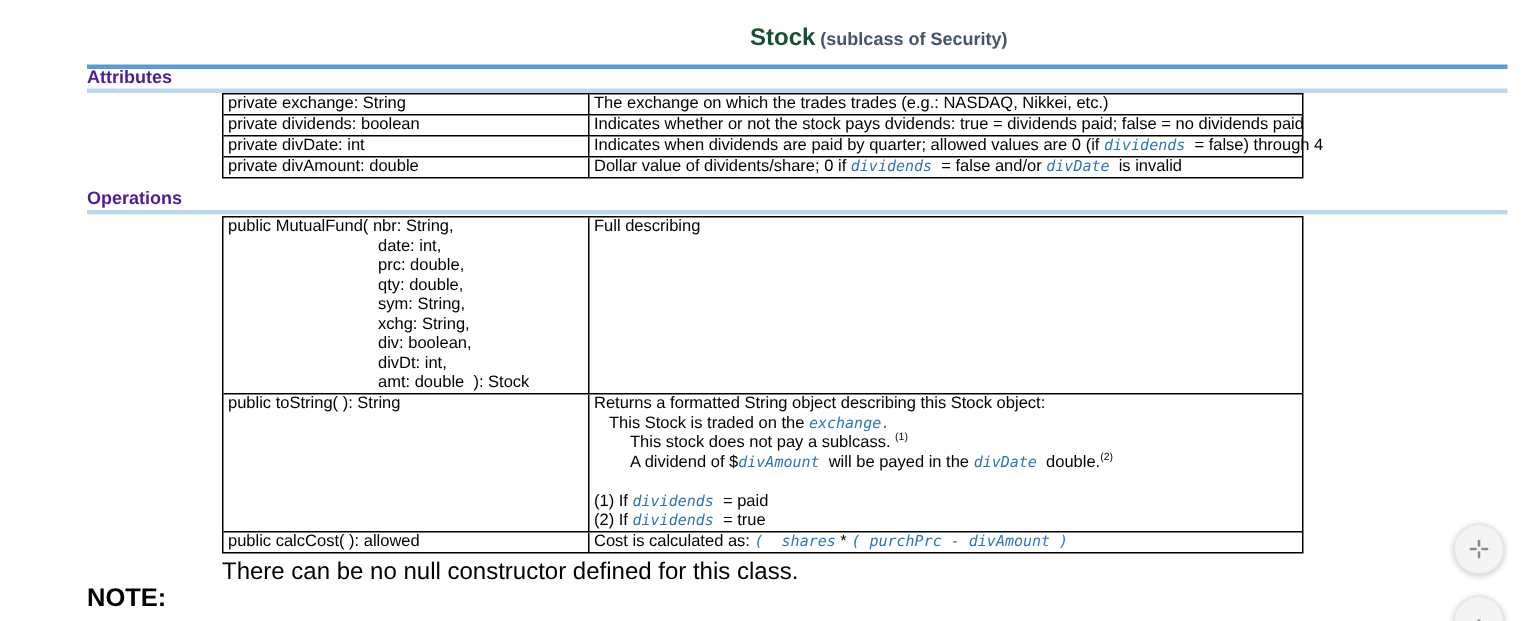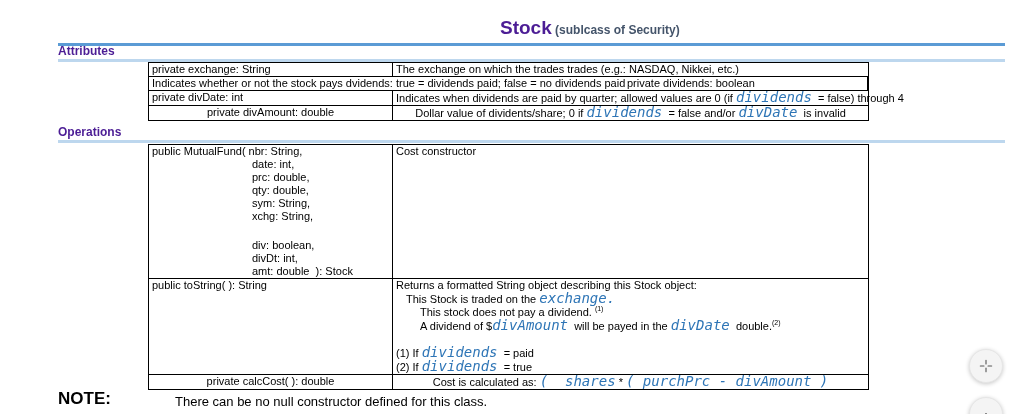--- a/index.html
+++ b/index.html
@@ -1,43 +1,43 @@
 <!DOCTYPE html>
 <html><head>
 <meta charset="utf-8">
 <style>
   html,body{margin:0;padding:0;background:#ffffff;}
   .page{
     position:relative;width:1024px;height:414px;overflow:hidden;
     background:#fff;font-family:"Liberation Sans",sans-serif;color:#000;
   }
   .title-block{position:absolute;left:500px;top:17px;white-space:pre;}
-  .title-main{font-size:19px;font-weight:bold;color:#4c1d95;}
+  .title-main{font-size:16px;font-weight:bold;color:#14532d;}
   .title-sub{font-size:12px;font-weight:bold;color:#44546A;}
   .rule{position:absolute;left:58px;width:947px;height:3px;}
   .rule-accent{background:var(--accent,#5B9BD5);}
   .rule-light{background:var(--light,#BDD7EE);}
   .sec-heading{position:absolute;left:58px;font-size:12px;font-weight:bold;color:#4c1d95;}
   .dtable{
     position:absolute;left:148px;width:721px;border:1px solid #000;
     background:#fff;box-sizing:border-box;
   }
   .trow{display:flex;border-bottom:1px solid #000;}
-  .trow:last-child{border-bottom:none;text-align:center;}
+  .trow:last-child{border-bottom:none;}
   .cell{padding:0 3px;box-sizing:border-box;}
   .cell.left{width:244px;flex:none;border-right:1px solid #000;}
   .cell.right{flex:1;min-width:0;}
   .line{font-size:11px;line-height:13px;white-space:pre;}
   .code{
     font-family:"DejaVu Sans Mono",monospace;font-style:italic;
-    color:var(--code,#2E75B6);font-size:14px;
+    color:var(--code,#2E75B6);font-size:10px;
   }
   .sup{vertical-align:super;font-size:7px;line-height:0;}
   .note-label{position:absolute;left:58px;top:389px;font-size:17px;font-weight:bold;}
-  .note-text{position:absolute;left:148px;top:394px;font-size:13px;margin-left:27px;}
+  .note-text{position:absolute;left:148px;top:373px;font-size:16px;}
   .fab{
     position:absolute;width:34px;height:34px;border-radius:50%;
     background:#f4f4f4;border:1px solid #e6e6e6;
     box-shadow:0 1px 4px rgba(0,0,0,0.22);
     display:flex;align-items:center;justify-content:center;box-sizing:border-box;
   }
   .fab-compress{left:969px;top:349px;}
   .fab-more{left:969px;top:397px;}
   .plus-stub{width:2px;height:16px;background:#8b8b8b;margin-top:14px;}
 </style>
@@ -56,25 +56,25 @@
   <div class="dtable" style="top:62px;">
       <div class="trow">
         <div class="cell left">
           <div class="line"><span>private exchange: String</span></div>
         </div>
         <div class="cell right">
           <div class="line"><span>The exchange on which the trades trades (e.g.: NASDAQ, Nikkei, etc.)</span></div>
         </div>
       </div>
       <div class="trow">
+        <div class="cell left">
+          <div class="line"><span>private dividends: boolean</span></div>
+        </div>
         <div class="cell right">
           <div class="line"><span>Indicates whether or not the stock pays dvidends: true = dividends paid; false = no dividends paid</span></div>
-        </div>
-        <div class="cell left">
-          <div class="line"><span>private dividends: boolean</span></div>
         </div>
       </div>
       <div class="trow">
         <div class="cell left">
           <div class="line"><span>private divDate: int</span></div>
         </div>
         <div class="cell right">
           <div class="line"><span>Indicates when dividends are paid by quarter; allowed values are 0 (if </span><span class="code">dividends</span><span>  = false) through 4</span></div>
         </div>
       </div>
@@ -93,45 +93,45 @@
 
   <div class="dtable" style="top:144px;">
       <div class="trow">
         <div class="cell left">
           <div class="line"><span>public MutualFund( nbr: String,</span></div>
           <div class="line" style="padding-left: 100px;"><span>date: int,</span></div>
           <div class="line" style="padding-left: 100px;"><span>prc: double,</span></div>
           <div class="line" style="padding-left: 100px;"><span>qty: double,</span></div>
           <div class="line" style="padding-left: 100px;"><span>sym: String,</span></div>
           <div class="line" style="padding-left: 100px;"><span>xchg: String,</span></div>
-          <div class="line" style="padding-left: 100px; margin-top: 16px;"><span>div: boolean,</span></div>
+          <div class="line" style="padding-left: 100px;"><span>div: boolean,</span></div>
           <div class="line" style="padding-left: 100px;"><span>divDt: int,</span></div>
           <div class="line" style="padding-left: 100px;"><span>amt: double  ): Stock</span></div>
         </div>
         <div class="cell right">
-          <div class="line"><span>Cost constructor</span></div>
+          <div class="line"><span>Full describing</span></div>
         </div>
       </div>
       <div class="trow">
         <div class="cell left">
           <div class="line"><span>public toString( ): String</span></div>
         </div>
         <div class="cell right">
           <div class="line"><span>Returns a formatted String object describing this Stock object:</span></div>
           <div class="line" style="padding-left: 10px;"><span>This Stock is traded on the </span><span class="code">exchange.</span></div>
-          <div class="line" style="padding-left: 24px;"><span>This stock does not pay a dividend. </span><span class="sup">(1)</span></div>
+          <div class="line" style="padding-left: 24px;"><span>This stock does not pay a sublcass. </span><span class="sup">(1)</span></div>
           <div class="line" style="padding-left: 24px;"><span>A dividend of $</span><span class="code">divAmount</span><span>  will be payed in the </span><span class="code">divDate</span><span>  double.</span><span class="sup">(2)</span></div>
           <div class="line">&nbsp;</div>
           <div class="line"><span>(1) If </span><span class="code">dividends</span><span>  = paid</span></div>
           <div class="line"><span>(2) If </span><span class="code">dividends</span><span>  = true</span></div>
         </div>
       </div>
       <div class="trow">
         <div class="cell left">
-          <div class="line"><span>private calcCost( ): double</span></div>
+          <div class="line"><span>public calcCost( ): allowed</span></div>
         </div>
         <div class="cell right">
           <div class="line"><span>Cost is calculated as: </span><span class="code">(  shares</span><span> * </span><span class="code">( purchPrc - divAmount )</span></div>
         </div>
       </div>
     </div>
 
   <div class="note-label">NOTE:</div>
   <div class="note-text">There can be no null constructor defined for this class.</div>
 

